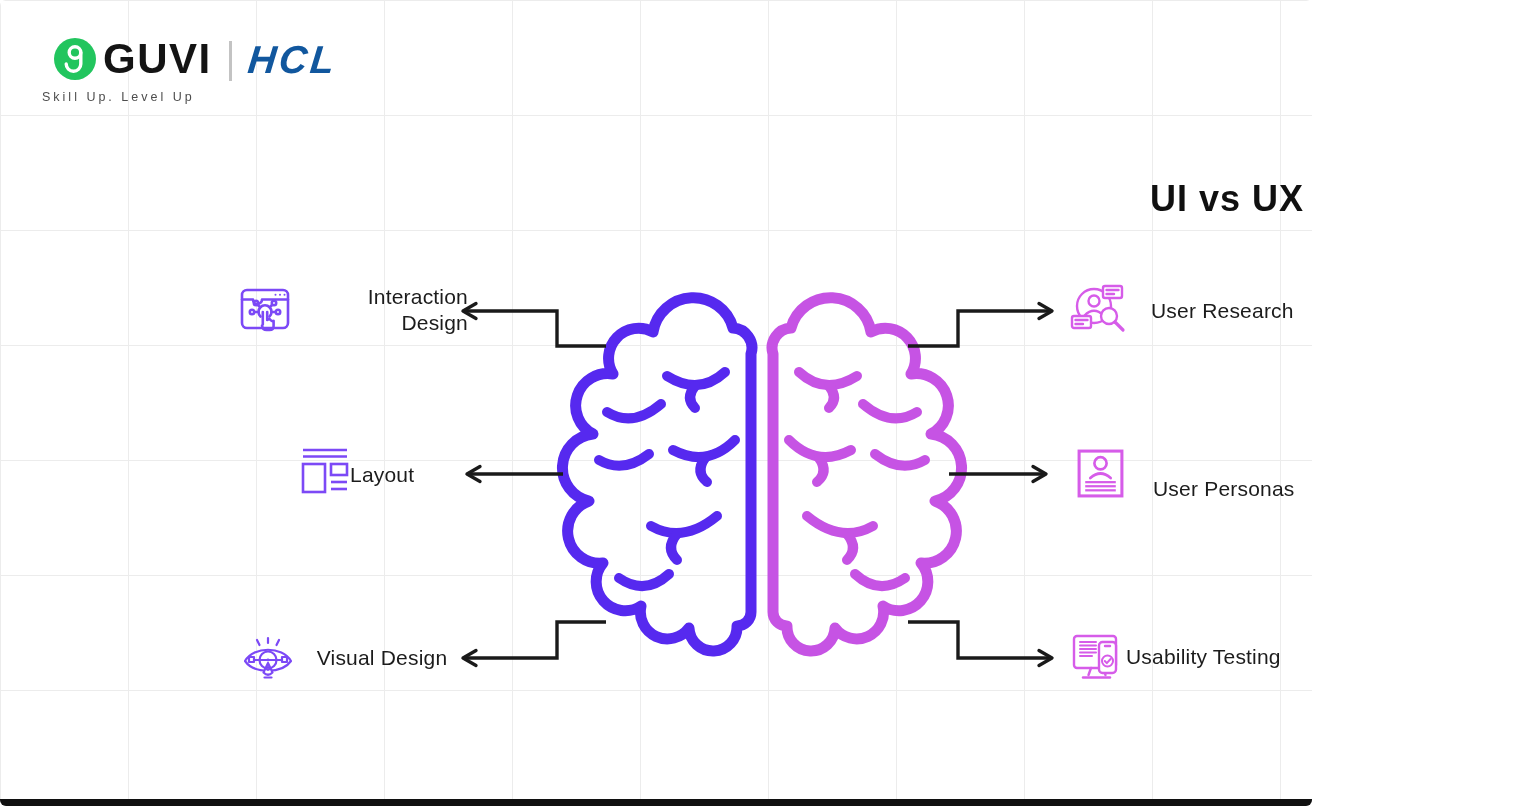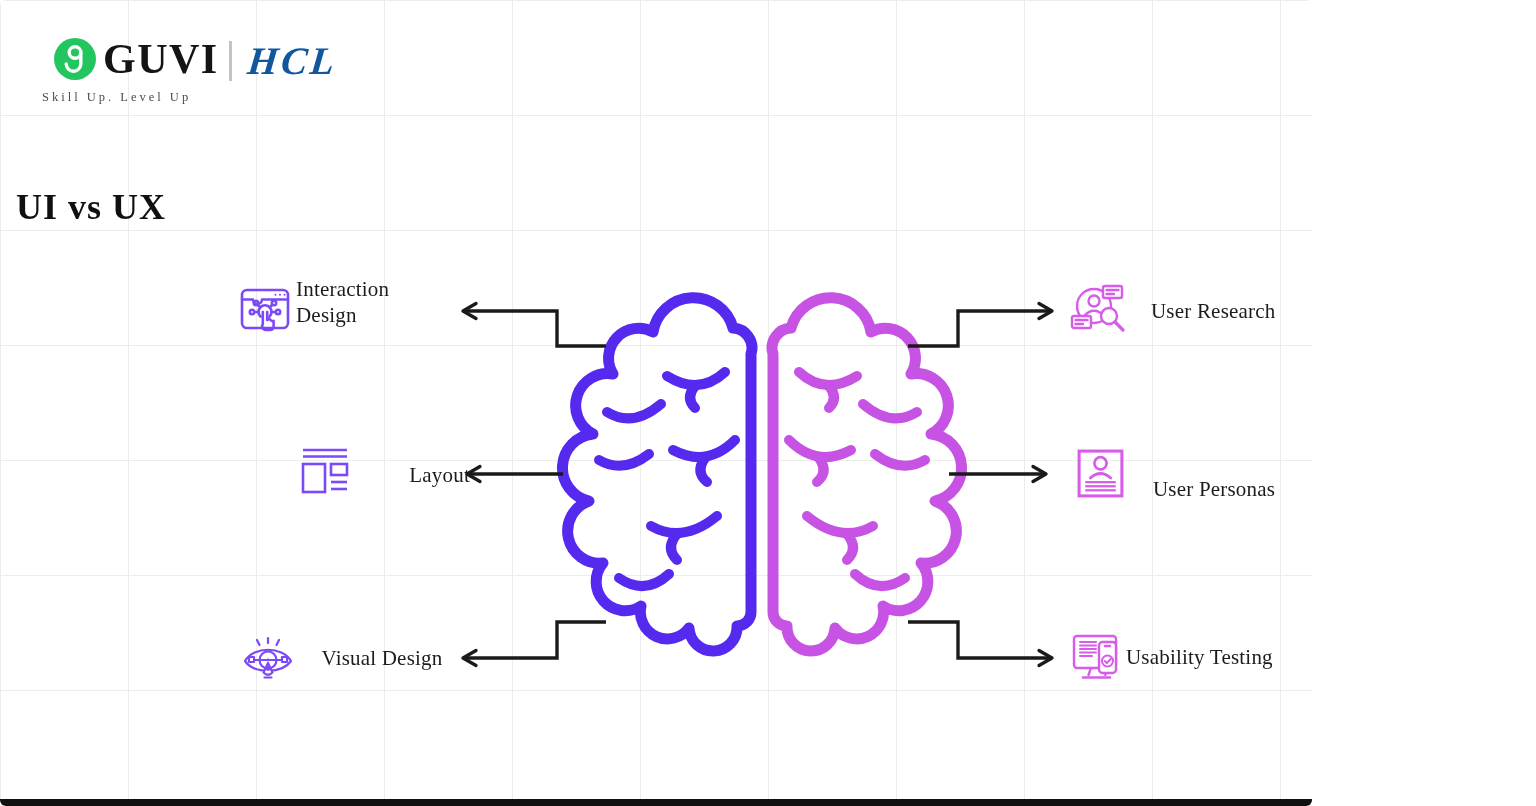--- a/index.html
+++ b/index.html
@@ -1,48 +1,48 @@
 <!DOCTYPE html>
 <html><head>
 <meta charset="utf-8">
 <style>
   html,body{margin:0;padding:0;background:#fff;}
   .canvas{
     position:relative;width:1312px;height:806px;overflow:hidden;
-    font-family:Liberation Serif, serif;
+    font-family:Liberation Sans, sans-serif;
     background-color:#ffffff;
     background-image:
       linear-gradient(to right, #ececec 1px, transparent 1px),
       linear-gradient(to bottom, #ececec 1px, transparent 1px);
     background-size:128px 115px;
     border-radius:6px;
   }
   .bottom-bar{position:absolute;left:0;bottom:0;width:100%;height:7px;background:#101010;}
 
   
   .logo-mark{position:absolute;left:53px;top:37px;width:44px;height:44px;}
   .brand{position:absolute;left:103px;top:35px;font-size:42px;font-weight:700;letter-spacing:1.5px;color:#141414;}
   .logo-divider{position:absolute;left:229px;top:41px;width:3px;height:40px;background:#c3c3c3;}
   .partner{position:absolute;left:248px;top:38px;font-size:39px;font-weight:700;font-style:italic;color:#11579e;letter-spacing:3px;transform:skewX(-6deg);}
   .tagline{position:absolute;left:42px;top:90px;font-size:12.5px;letter-spacing:3px;color:#4d4d4d;font-weight:500;}
 
   
-  .title{position:absolute;left:0;right:0;top:170px;margin:16px;text-align:left;
+  .title{position:absolute;left:0;right:0;top:170px;margin:8px;text-align:right;
          font-size:36px;font-weight:700;letter-spacing:1px;color:#101010;}
 
   
   .overlay{position:absolute;left:0;top:0;width:1536px;height:806px;pointer-events:none;}
 
   
   .icon{position:absolute;}
   .lbl{position:absolute;font-size:21px;line-height:26px;color:#1c1c1c;white-space:pre-line;letter-spacing:0.2px;}
   #icon-interaction{left:237px;top:281px;}
-  #lbl-interaction{left:288px;top:276px;width:180px;text-align:left;margin-left:8px;}
+  #lbl-interaction{left:288px;top:284px;width:180px;text-align:right;}
   #icon-layout{left:299px;top:444px;}
-  #lbl-layout{left:350px;top:462px;width:120px;text-align:right;}
+  #lbl-layout{left:350px;top:462px;width:120px;text-align:left;}
   #icon-visual{left:240px;top:630px;}
   #lbl-visual{left:292px;top:645px;width:180px;text-align:center;}
   #icon-research{left:1069px;top:279px;}
   #lbl-research{left:1151px;top:298px;}
   #icon-personas{left:1074px;top:447px;}
   #lbl-personas{left:1153px;top:476px;}
   #icon-usability{left:1070px;top:629px;}
   #lbl-usability{left:1126px;top:644px;}
   .icon-ui{color:#7c49f6;}
   .icon-ux{color:#d65ce9;}

